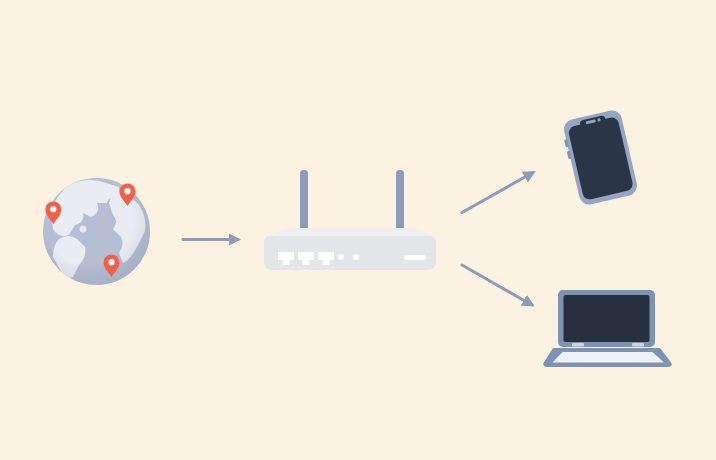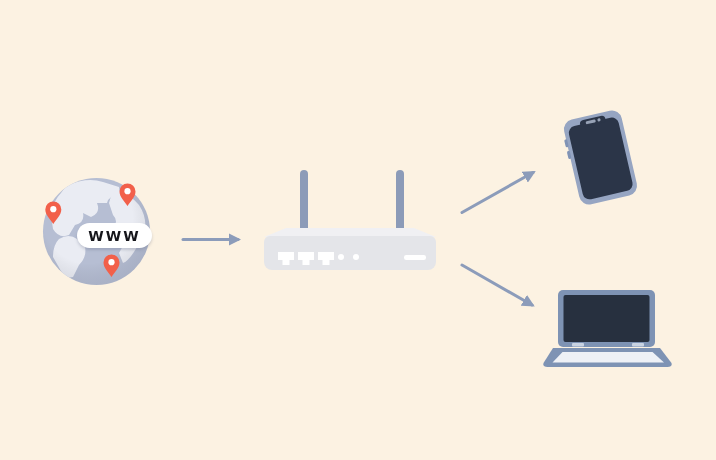--- a/index.html
+++ b/index.html
@@ -88,23 +88,20 @@
         <path d="M88.5 33 C85.5 28,80.5 24,80.5 18.5 A 8 8 0 1 1 96.5 18.5 C96.5 24,91.5 28,88.5 33 Z"></path>
         <circle cx="88.5" cy="18.2" r="3.1" fill="var(--c-pin-hole)"></circle>
       </g>
       <g>
         <path d="M72.5 104 C69.5 99,64.5 95,64.5 89.5 A 8 8 0 1 1 80.5 89.5 C80.5 95,75.5 99,72.5 104 Z"></path>
         <circle cx="72.5" cy="89.2" r="3.1" fill="var(--c-pin-hole)"></circle>
       </g>
     </g>
   </svg>
 
-  <div class="www-pill">
-    <span>WWW</span>
-  </div>
 
   <svg class="abs" style="left:0;top:0;z-index:1" width="716" height="460" viewBox="0 0 716 460">
     <defs>
       <marker id="ah" viewBox="0 0 10 10" refX="7.5" refY="5" markerWidth="4.2" markerHeight="4.2" orient="auto">
         <path d="M0 0 L10 5 L0 10 z" fill="var(--c-arrow)"></path>
       </marker>
     </defs>
     <g stroke="var(--c-arrow)" stroke-width="3" stroke-linecap="round">
       <line x1="183" y1="239.5" x2="238" y2="239.5" marker-end="url(#ah)"></line>
       <line x1="462" y1="212.5" x2="533" y2="172.5" marker-end="url(#ah)"></line>

